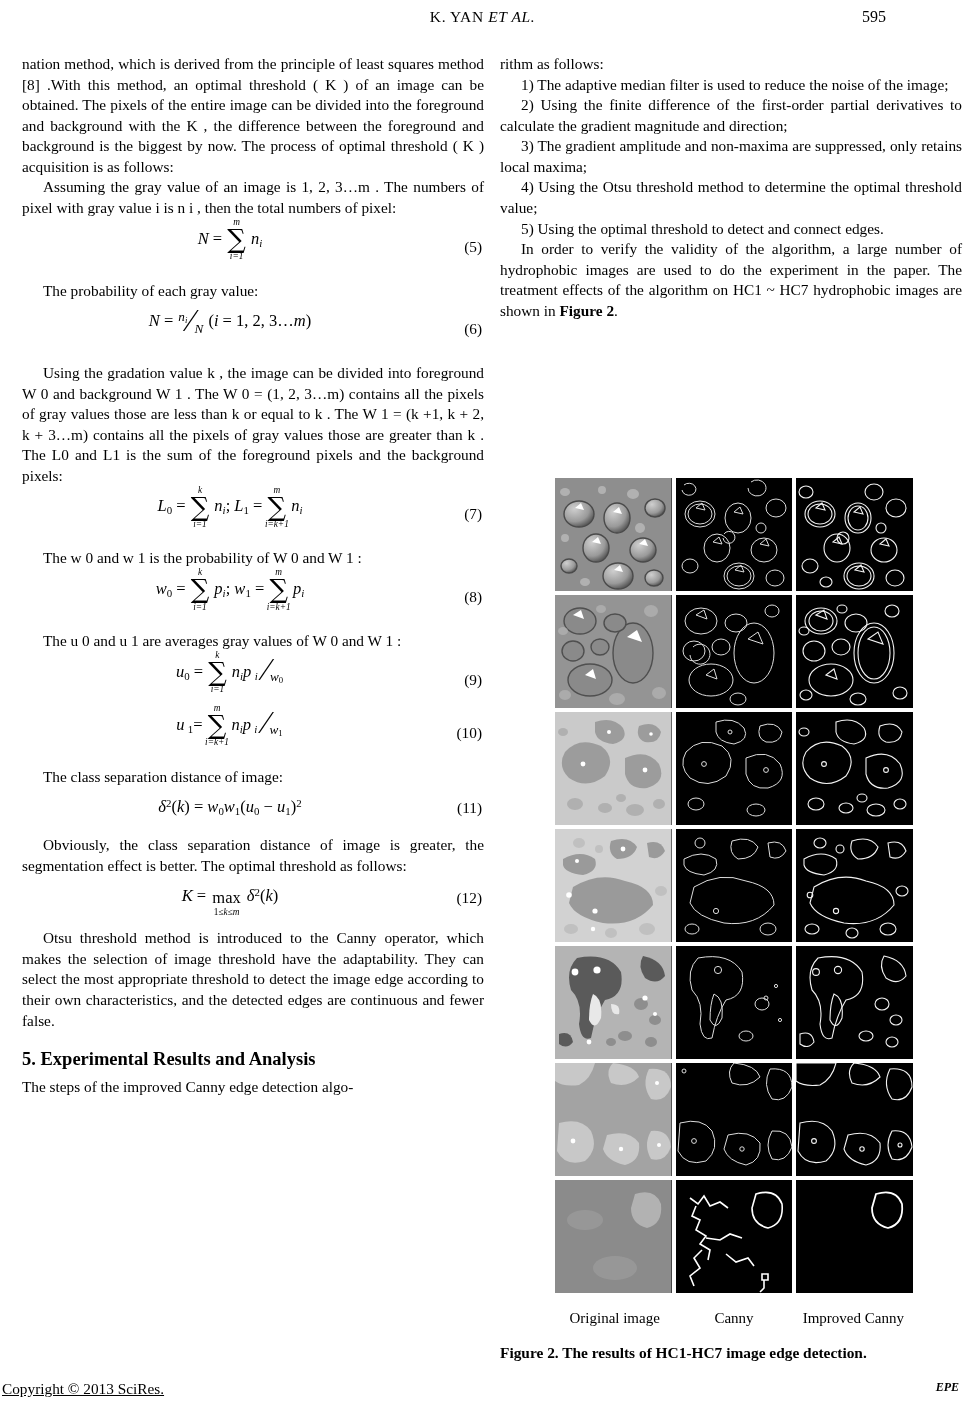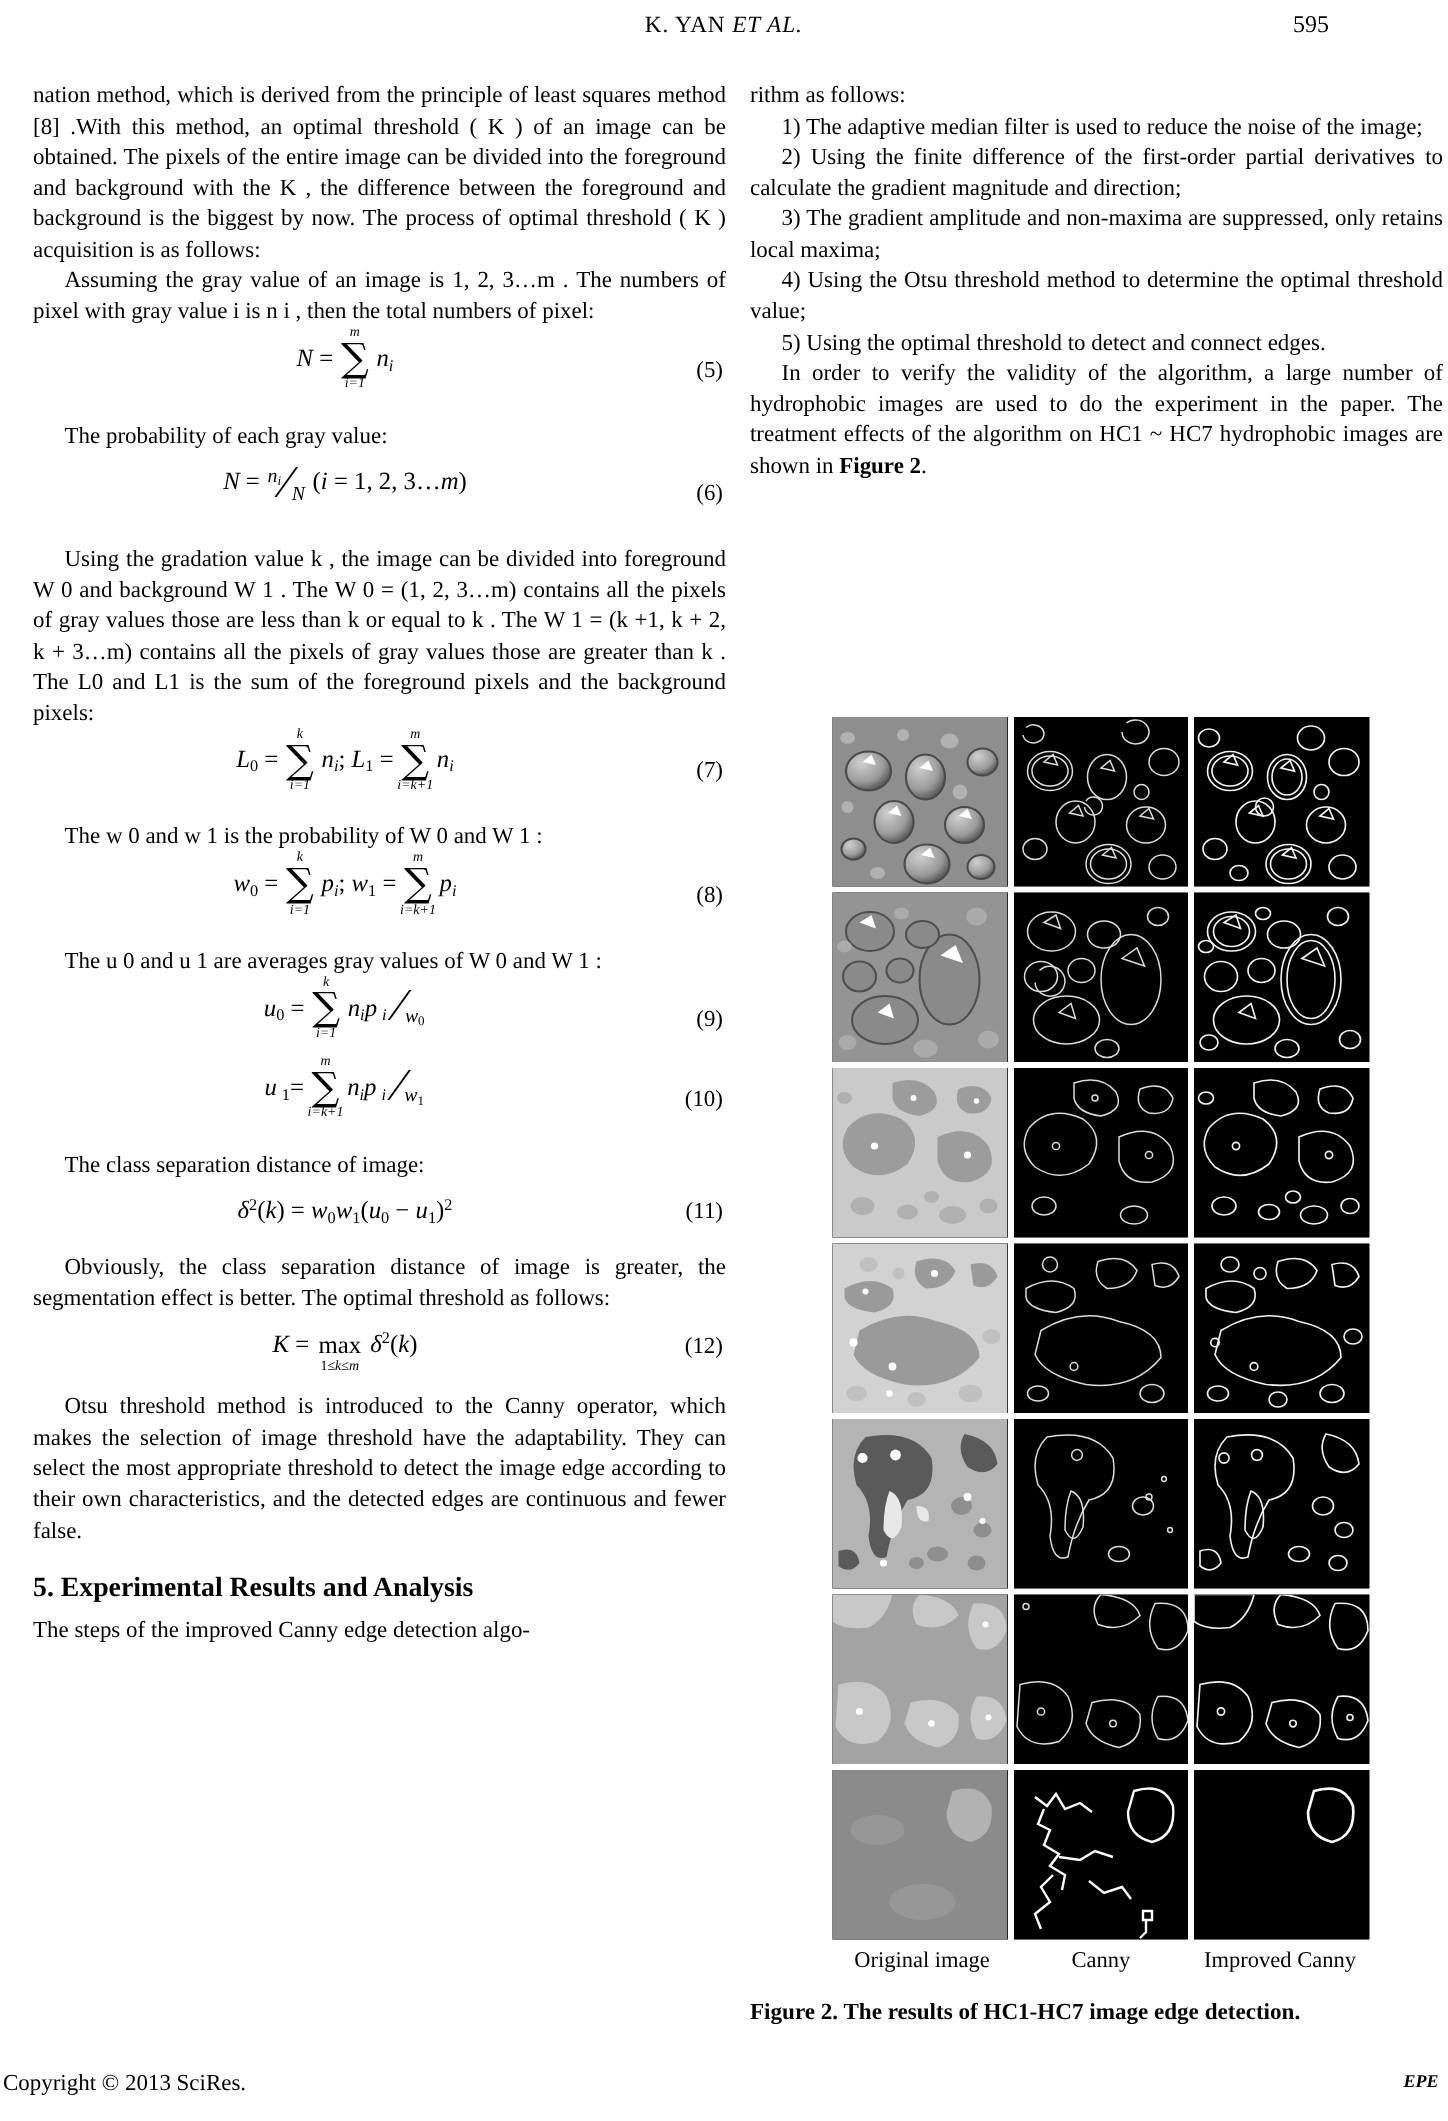--- a/index.html
+++ b/index.html
@@ -216,21 +216,21 @@
     position: relative;
     overflow: hidden;
     background: #000;
   }
   .fig-cell svg { display: block; }
 
   .fig-labels {
     display: flex;
     width: 358px;
     margin-left: 55px;
-    margin-top: 6px;
+    margin-top: 17px;
   }
   .fig-label {
     width: 120.5px;
     text-align: center;
     font-size: 15px;
   }
   .fig-caption {
     margin-top: 17px;
     width: 462px;
     text-align: left;
@@ -243,20 +243,21 @@
     position: absolute;
     left: 0;
     bottom: 14px;
     width: 965px;
     height: 20px;
   }
   .footer-left {
     position: absolute;
     left: 2px;
     font-size: 15.3px;
+    text-decoration: underline;
   }
   .footer-right {
     position: absolute;
     right: 6px;
     font-size: 12px;
     font-weight: bold;
     font-style: italic;
     text-align: center;
   }
 </style>

